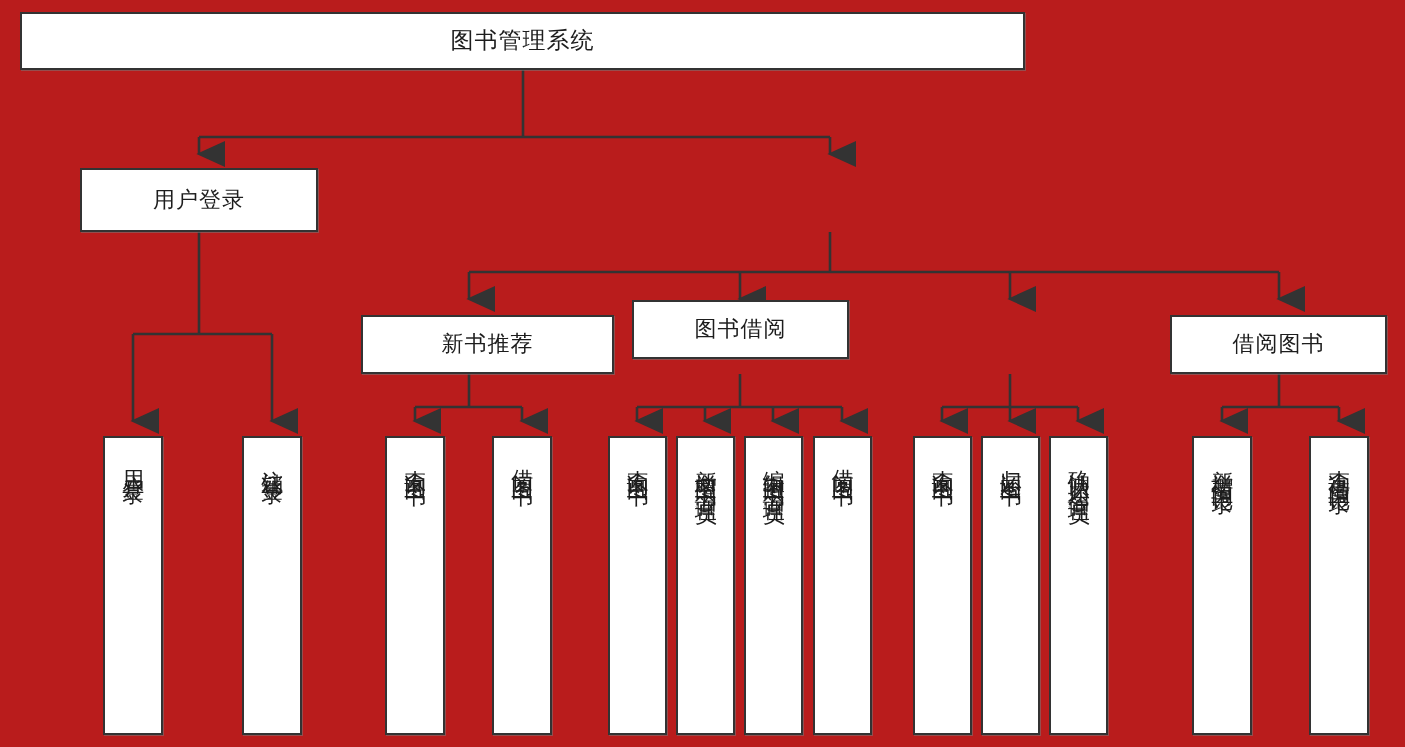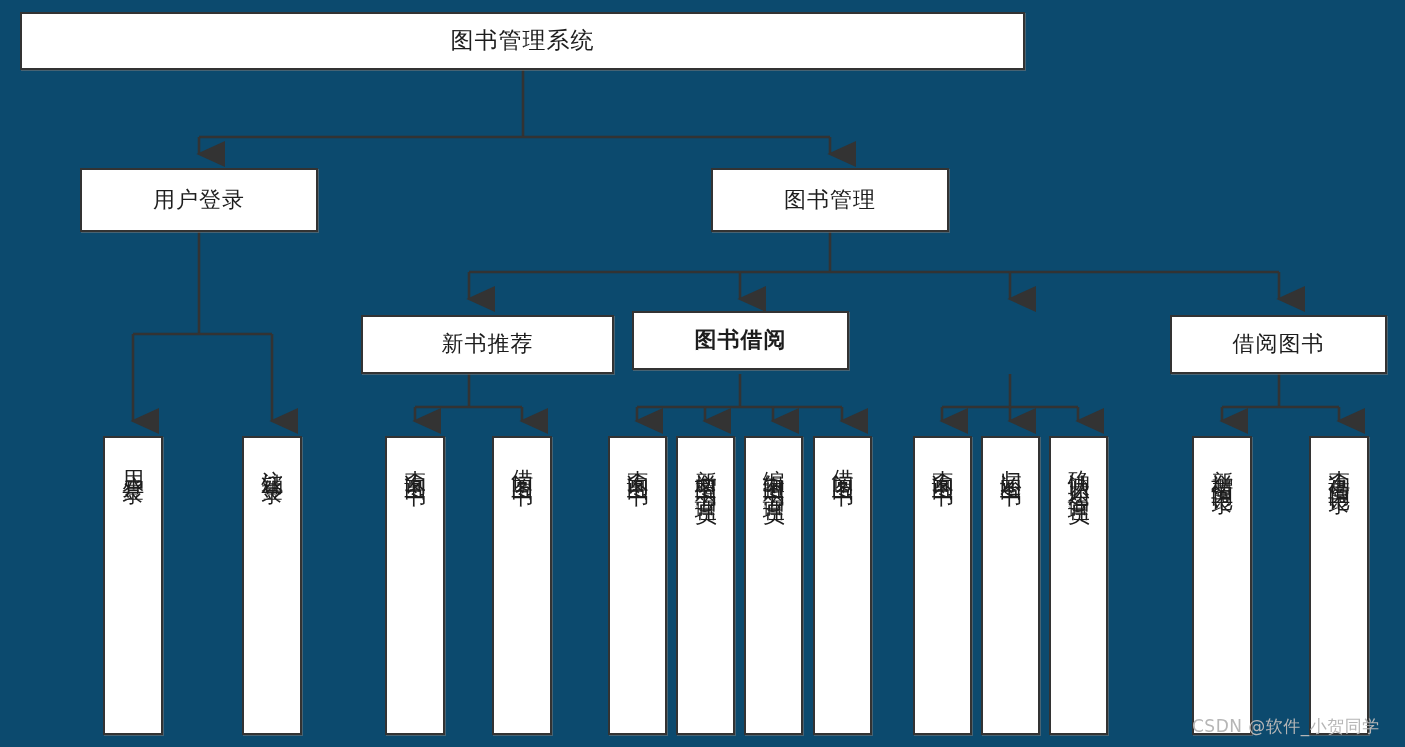--- a/index.html
+++ b/index.html
@@ -5,21 +5,21 @@
 <style>
   html, body {
     margin: 0;
     padding: 0;
     background: #ffffff;
   }
   #diagram-root {
     position: relative;
     width: 1405px;
     height: 747px;
-    background: #0c4a6e;
+    background: #b91c1c;
     font-family: "DejaVu Sans", "Liberation Sans", sans-serif;
     overflow: hidden;
   }
   #diagram-svg {
     position: absolute;
     left: 0;
     top: 0;
     width: 1405px;
     height: 747px;
   }
@@ -126,29 +126,26 @@
   </svg>
 
   <div class="node level-root" style="left:20px; top:12px; width:1005px; height:58px;">
     <span class="node-label">图书管理系统</span>
   </div>
 
   <div class="node level-1" style="left:80px; top:168px; width:238px; height:64px;">
     <span class="node-label">用户登录</span>
   </div>
 
-  <div class="node level-1" style="left:711px; top:168px; width:238px; height:64px;">
-    <span class="node-label">图书管理</span>
-  </div>
 
   <div class="node level-2" style="left:361px; top:315px; width:253px; height:59px;">
     <span class="node-label">新书推荐</span>
   </div>
 
-  <div class="node level-2" style="left:632px; top:311px; width:217px; height:59px;font-weight:bold;">
+  <div class="node level-2" style="left:632px; top:300px; width:217px; height:59px;">
     <span class="node-label">图书借阅</span>
   </div>
 
 
   <div class="node level-2" style="left:1170px; top:315px; width:217px; height:59px;">
     <span class="node-label">借阅图书</span>
   </div>
 
   <div class="node leaf" style="left:103px; top:436px; width:60px; height:299px;">
     <span class="node-label">用户登录</span>
@@ -195,15 +192,14 @@
   </div>
 
   <div class="node leaf" style="left:1192px; top:436px; width:60px; height:299px;">
     <span class="node-label">新增借阅记录</span>
   </div>
 
   <div class="node leaf" style="left:1309px; top:436px; width:60px; height:299px;">
     <span class="node-label">查询借阅记录</span>
   </div>
 
-  <div class="watermark" style="left:1192px; top:715px;">CSDN @软件_小贺同学</div>
 
 </div>
 
 </body></html>

